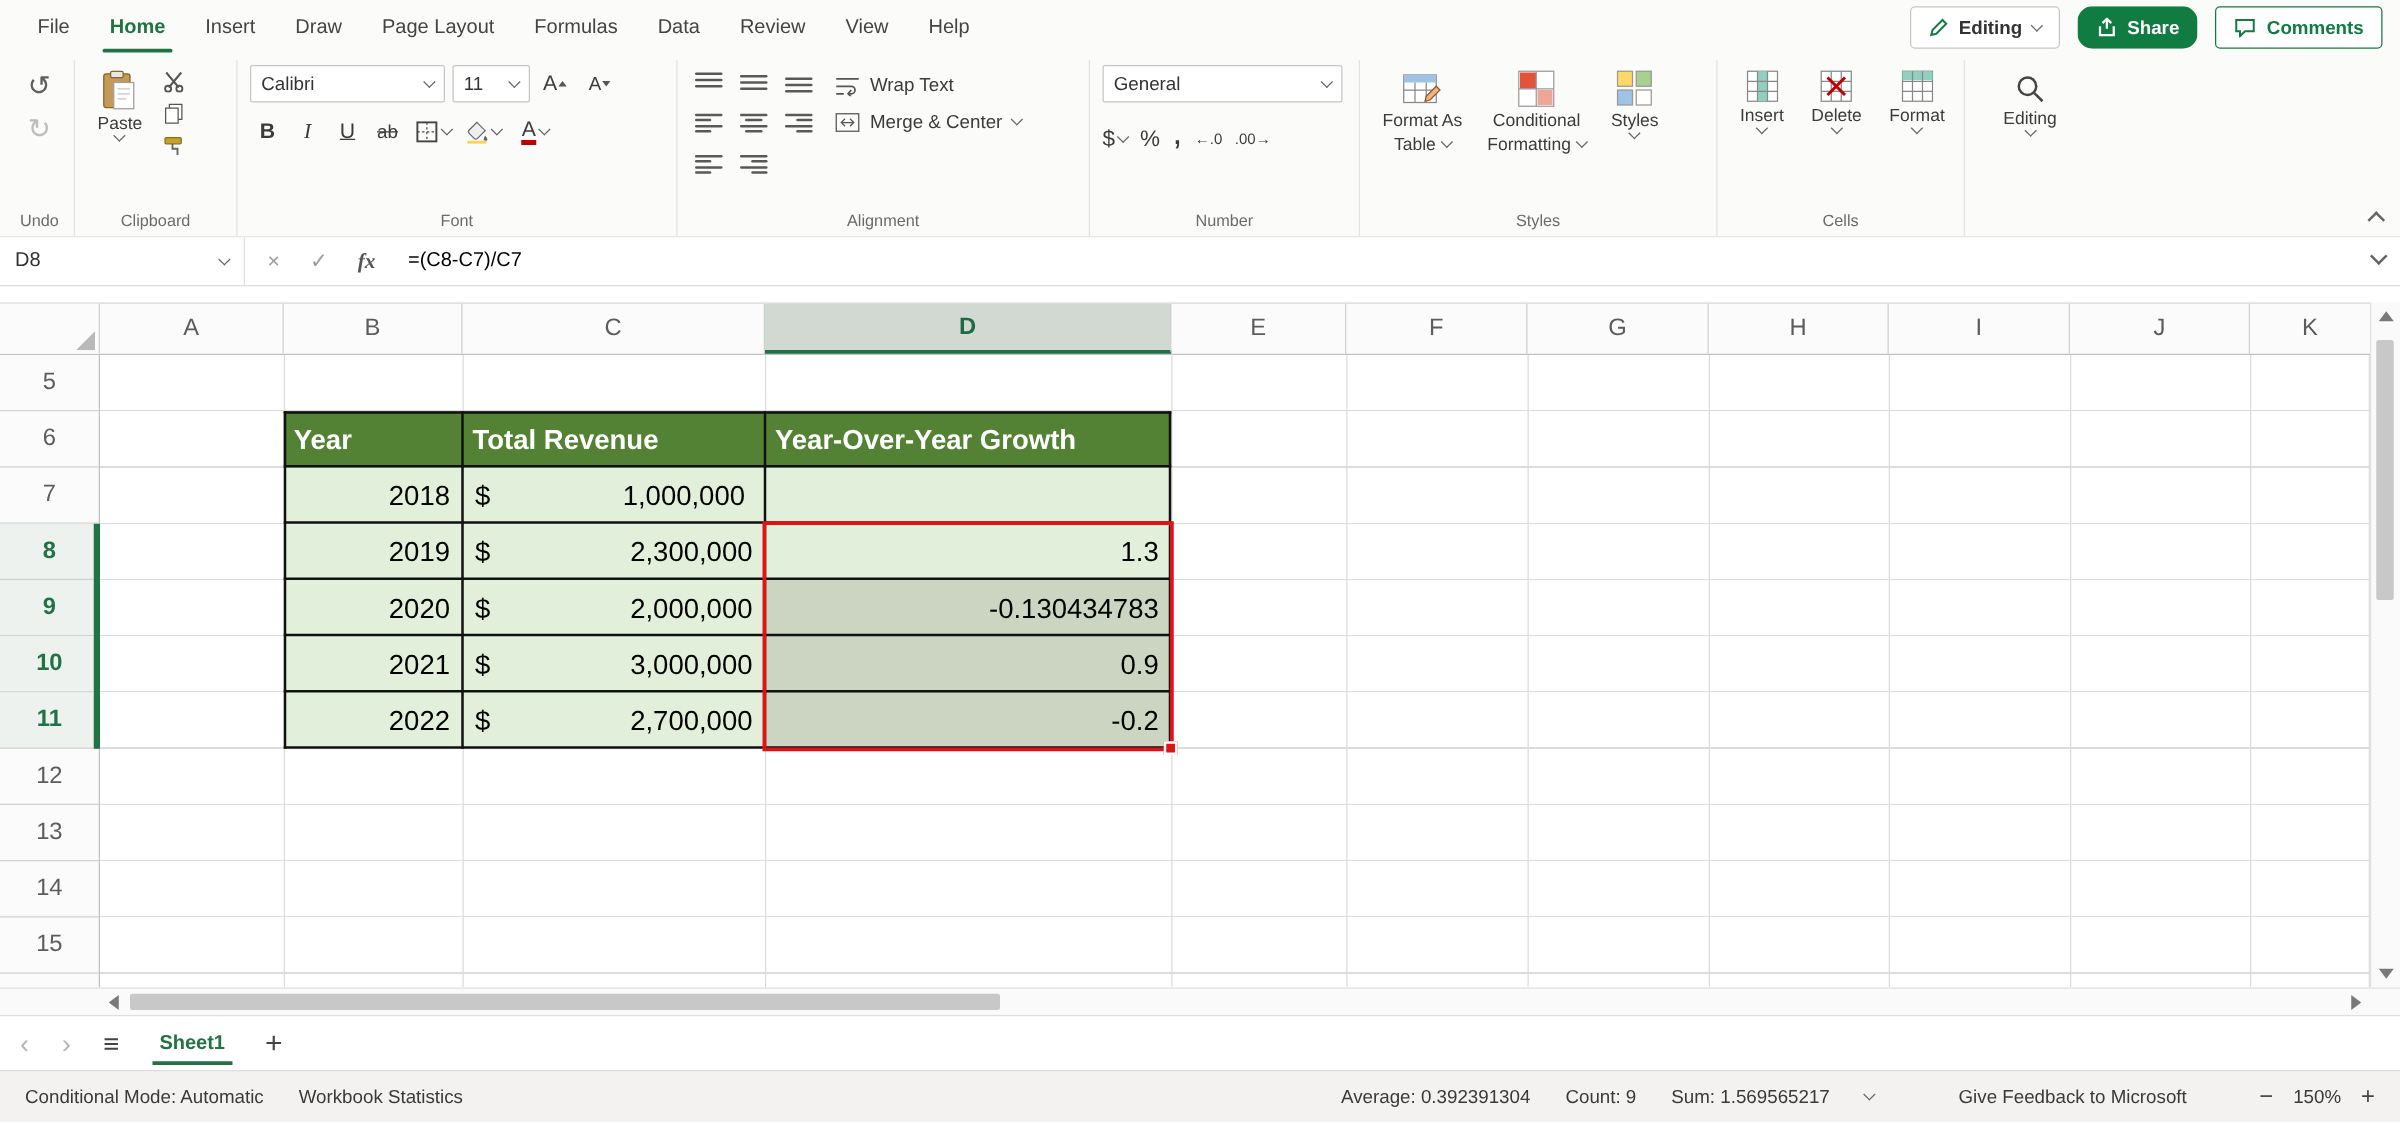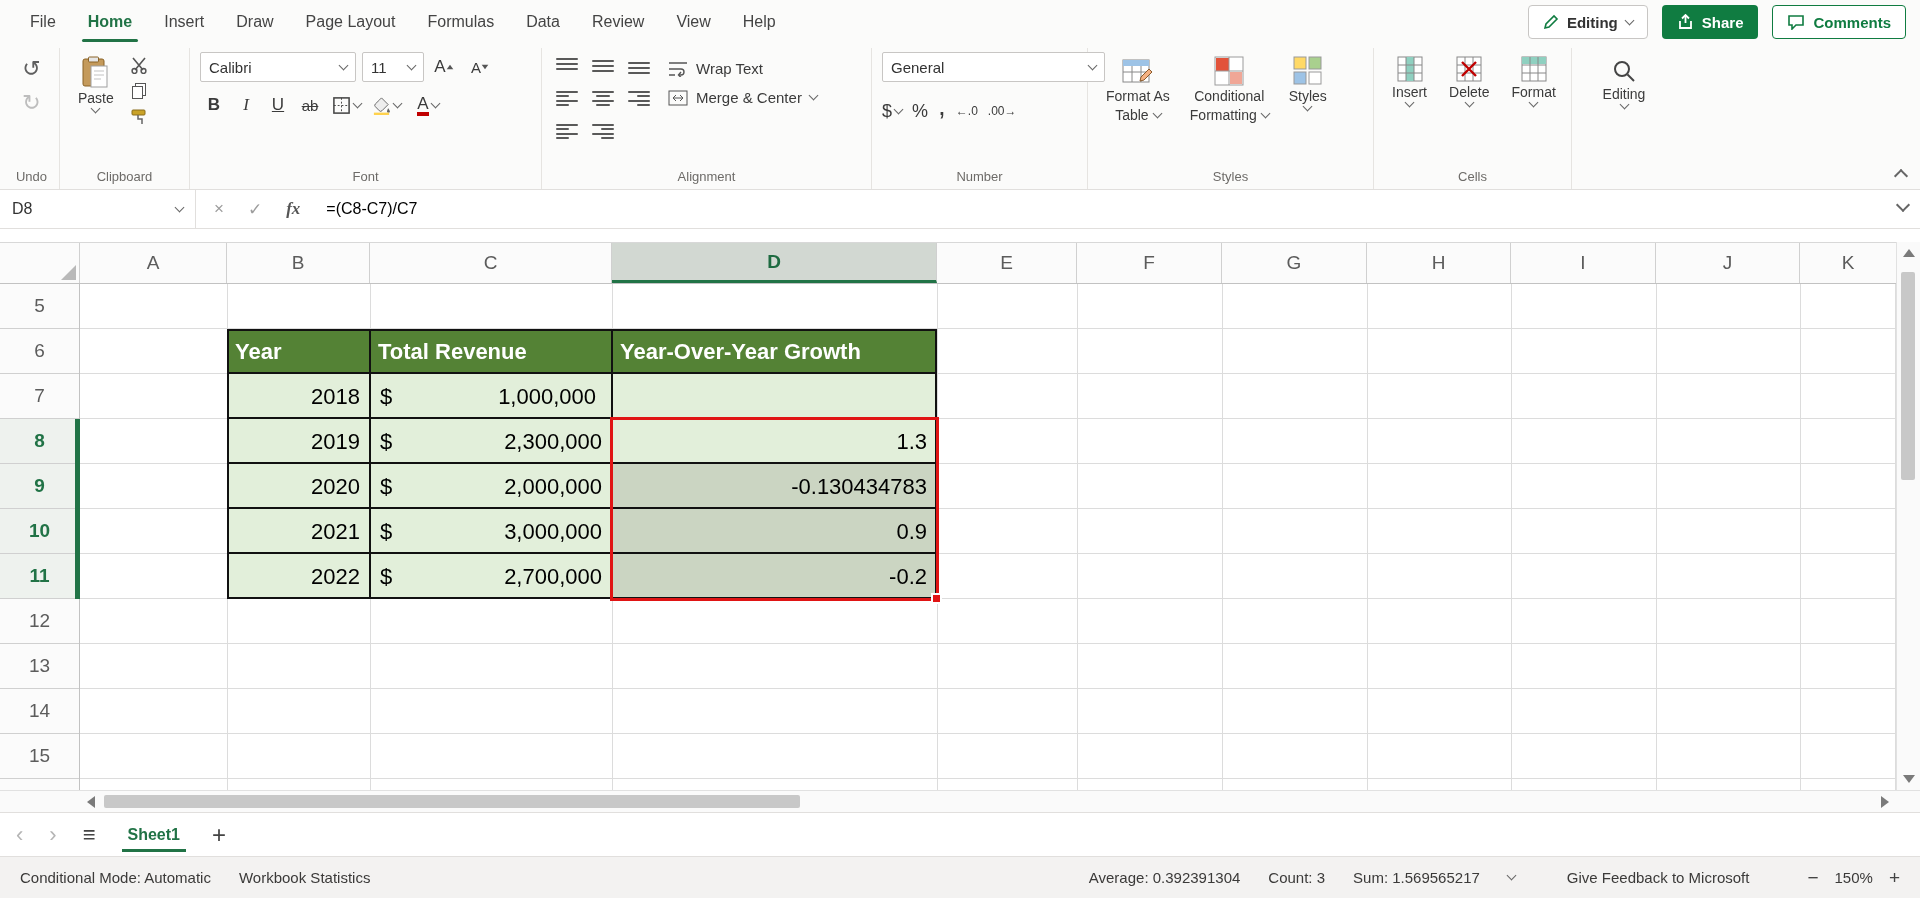--- a/index.html
+++ b/index.html
@@ -21,21 +21,21 @@
   .tabbar{position:absolute;top:0;left:0;right:0;height:44px;background:#fbfbfa;display:flex;
           align-items:center;justify-content:space-between;padding:0 14px;box-sizing:border-box;}
   .tabs{display:flex;align-items:center;height:100%;}
   .tab{padding:0 16px;font-size:16px;line-height:44px;color:#444;position:relative;cursor:default;white-space:nowrap;}
   .tab.active{color:#217346;font-weight:700;}
   .tab.active::after{content:"";position:absolute;left:10px;right:10px;bottom:2px;height:3px;background:#217346;border-radius:2px;}
   .trbtns{display:flex;align-items:center;gap:14px;}
   .pillbtn{display:flex;align-items:center;gap:8px;height:34px;padding:0 14px;border-radius:4px;
            font-size:15px;font-weight:600;box-sizing:border-box;border:1px solid transparent;}
   .b-edit{background:#fff;border-color:#c8c6c4;color:#333;}
-  .b-share{background:#107c41;color:#fff;}
+  .b-share{background:#107c41;color:#fff;border-radius:12px;}
   .b-comm{background:#fff;border-color:#107c41;color:#107c41;}
 
   
   .ribbon{position:absolute;top:44px;left:0;right:0;height:146px;background:#fbfbfa;border-bottom:1px solid #e1dfdd;
           display:flex;align-items:stretch;padding:4px 4px 0 4px;box-sizing:border-box;}
   .rgroup{position:relative;border-right:1px solid #e6e4e1;padding:4px 10px 26px 10px;box-sizing:border-box;}
   .rg-label{position:absolute;bottom:5px;left:0;right:0;text-align:center;font-size:13px;color:#6d6b68;}
   .rbtn{display:flex;align-items:center;justify-content:center;border-radius:3px;color:#3b3b3b;}
   .bigbtn{display:flex;flex-direction:column;align-items:center;gap:2px;padding:4px 8px;font-size:14px;line-height:17px;color:#3b3b3b;text-align:center;}
   .combo{display:flex;align-items:center;justify-content:space-between;background:#fff;border:1px solid #c8c6c4;
@@ -348,21 +348,21 @@
               </svg>
             </span>
           <span>Merge &amp; Center</span>
           <span class="chev sm"></span>
         </div>
       </div>
       <div class="rg-label">Alignment</div>
     </div>
 
     <div class="rgroup" style="width:216px">
-      <div class="combo" style="width:223px">
+      <div class="combo" style="width:192px">
         <span>General</span>
         <span class="chev sm"></span>
       </div>
       <div style="display:flex;gap:10px;align-items:center;margin-top:10px">
         <div class="rbtn" style="height:28px;gap:3px;font-size:18px">
           <span>$</span>
           <span class="chev sm"></span>
         </div>
         <div class="rbtn" style="height:28px;font-size:18px">%</div>
         <div class="rbtn" style="height:28px;font-size:28px;line-height:10px;padding-bottom:10px">,</div>
@@ -607,24 +607,24 @@
     <span class="addsheet">+</span>
   </div>
 
   <div class="statusbar">
     <div class="sbleft">
       <span>Conditional Mode: Automatic</span>
       <span>Workbook Statistics</span>
     </div>
     <div class="sbright">
       <span>Average: 0.392391304</span>
-      <span>Count: 3</span>
+      <span>Count: 9</span>
       <span>Sum: 1.569565217</span>
       <span class="chev sm"></span>
-      <span style="margin-left:24px">Give Feedback to Microsoft</span>
+      <span style="margin-left:40px">Give Feedback to Microsoft</span>
       <div class="zoomctl" style="margin-left:30px">
         <span class="zoombtn">−</span>
         <span>150%</span>
         <span class="zoombtn">+</span>
       </div>
     </div>
   </div>
 
 </div>
 

